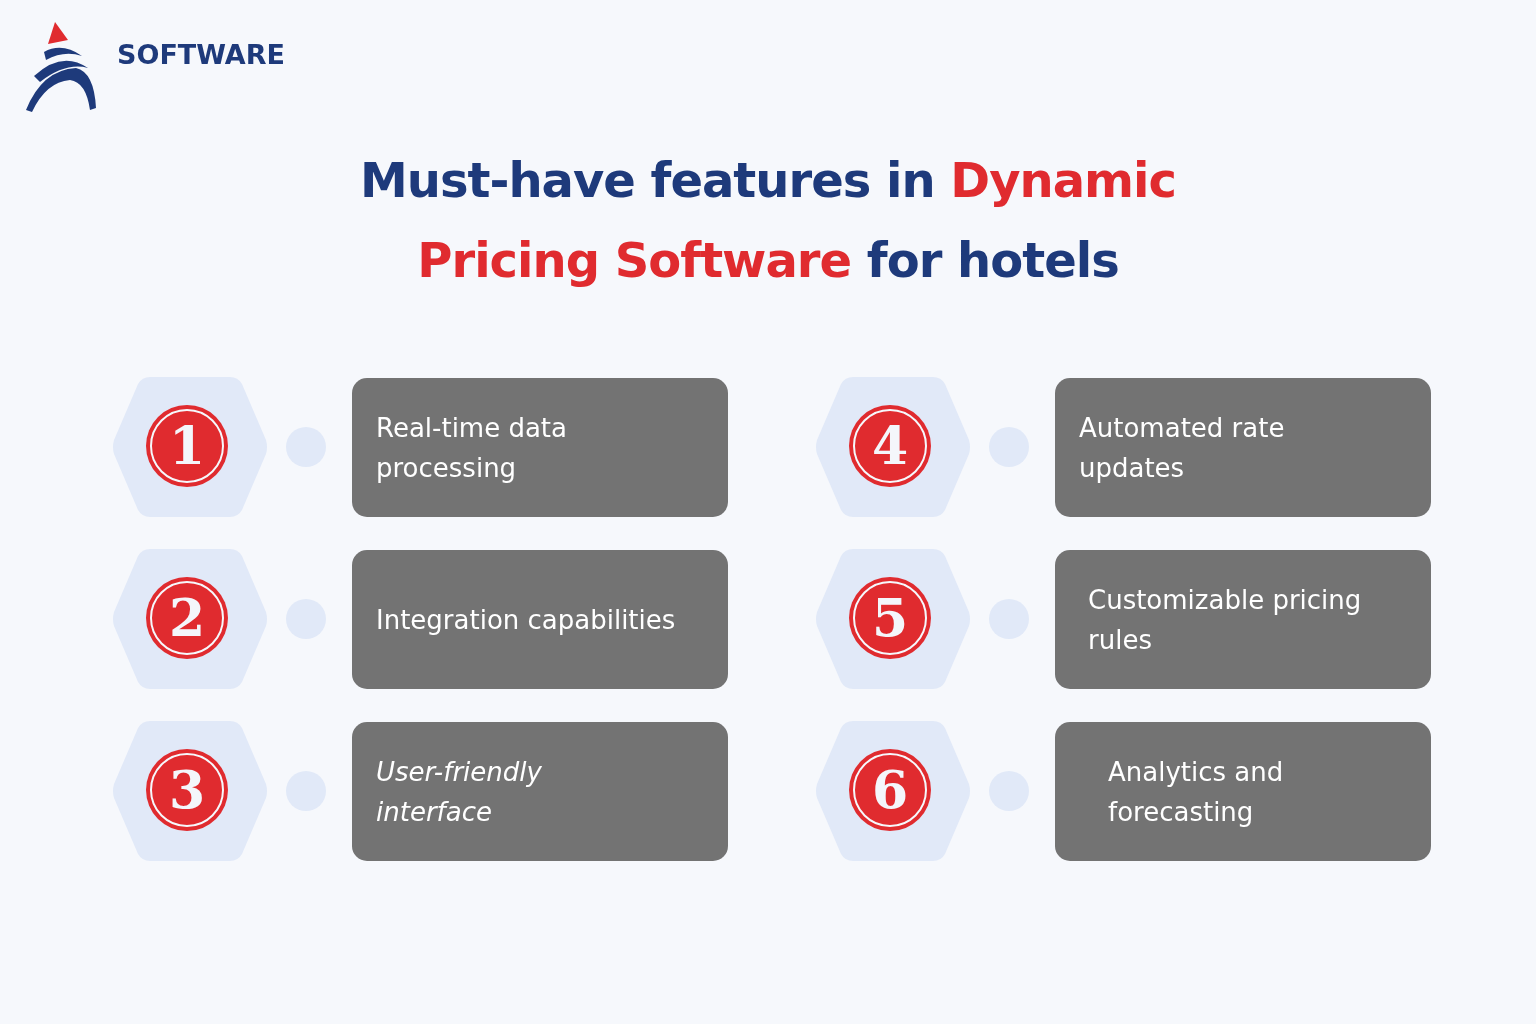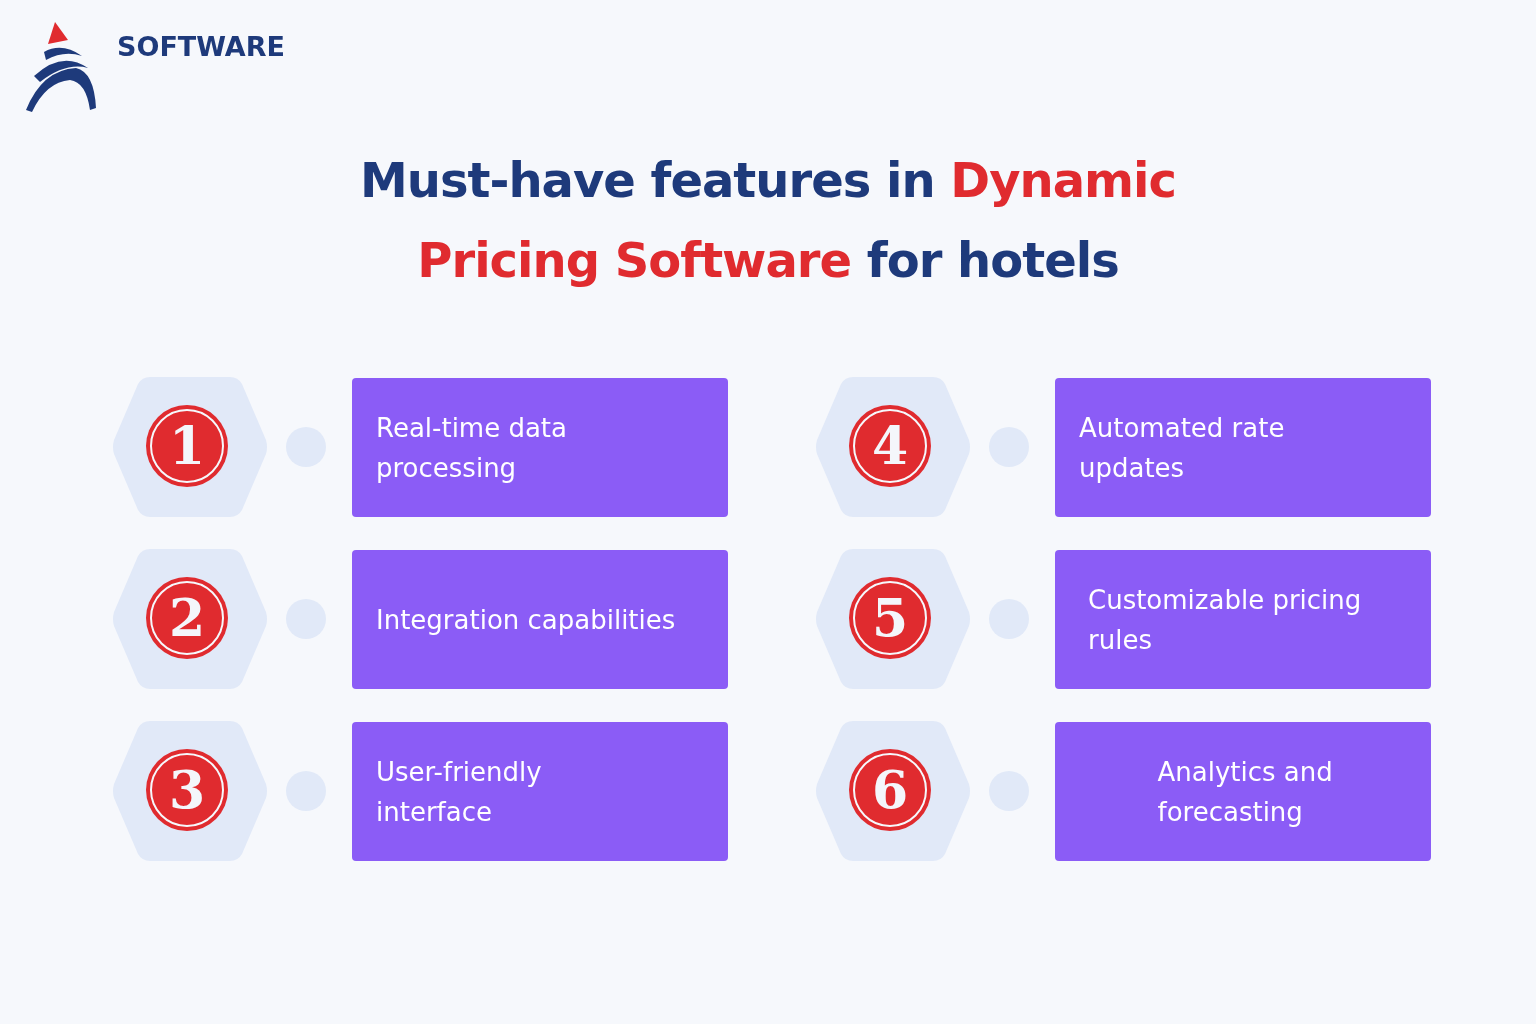--- a/index.html
+++ b/index.html
@@ -5,42 +5,42 @@
   html, body { margin:0; padding:0; }
   body {
     width:1536px; height:1024px; overflow:hidden;
     background:#f6f8fc;
     font-family:"DejaVu Sans", sans-serif;
     position:relative;
   }
   .logo { position:absolute; left:22px; top:20px; width:330px; height:95px; }
   .logo-text { position:absolute; left:95px; top:10px; }
   .logo-adamo { font-family:"DejaVu Sans", sans-serif; font-weight:bold; font-size:42px; color:#1e3a7b; letter-spacing:1px; line-height:44px; }
-  .logo-software { font-family:"DejaVu Sans", sans-serif; font-weight:bold; font-size:27px; color:#1e3a7b; letter-spacing:0px; line-height:30px; margin-top:2px; }
+  .logo-software { font-family:"DejaVu Sans", sans-serif; font-weight:bold; font-size:27px; color:#1e3a7b; letter-spacing:0px; line-height:30px; margin-top:10px; }
   .title {
     position:absolute; left:0; top:140px; width:1536px; text-align:center;
     font-family:"DejaVu Sans", sans-serif; font-weight:bold; font-size:48px; line-height:80px;
     color:#1e3a7b; letter-spacing:-1px;
   }
   .title .red { color:#e02b2f; }
   .row { position:absolute; height:140px; }
   .hex { position:absolute; width:156px; height:140px; }
   .hex svg { width:156px; height:140px; display:block; }
   .badge {
     position:absolute; left:34px; top:28px; width:82px; height:82px; border-radius:50%;
     background:#e02b2f; display:flex; align-items:center; justify-content:center;
   }
   .badge-ring {
     position:absolute; left:4px; top:4px; right:4px; bottom:4px; border-radius:50%;
     border:2px solid #f6f8fc;
   }
   .badge-num { font-family:"DejaVu Serif", serif; font-weight:bold; font-size:52px; color:#f4f6fb; line-height:1; position:relative; }
   .dot { position:absolute; width:40px; height:40px; border-radius:50%; background:#e1e9f8; }
   .card {
-    position:absolute; width:376px; height:139px; border-radius:4px; background:#8b5cf6;
+    position:absolute; width:376px; height:139px; border-radius:15px; background:#737373;
     box-sizing:border-box; padding:0 24px; display:flex; align-items:center;
   }
   .card-text { font-family:"DejaVu Sans", sans-serif; font-size:26px; line-height:40px; color:#ffffff; width:300px; }
 </style>
 </head>
 <body>
 
 <div class="logo">
   <svg width="80" height="95" viewBox="0 0 80 95" style="position:absolute;left:0;top:0;">
     <polygon points="33,2 26,24 46,20" fill="#e02b2f"></polygon>
@@ -94,21 +94,21 @@
   <div class="hex" style="left:0; top:0;">
     <svg viewBox="0 0 156 140">
         <path d="M38,0 L118,0 Q126,0 130,7 L154,63 Q156,70 154,77 L130,133 Q126,140 118,140 L38,140 Q30,140 26,133 L2,77 Q0,70 2,63 L26,7 Q30,0 38,0 Z" fill="#e1e9f8"></path>
       </svg>
     <div class="badge">
         <div class="badge-ring"></div>
         <span class="badge-num">3</span>
       </div>
   </div>
   <div class="dot" style="left:174px; top:50px;"></div>
-  <div class="card" style="left:240px; top:1px;">
+  <div class="card" style="left:240px; top:1px;font-style:italic;">
     <div class="card-text" style="width:200px;">User-friendly interface</div>
   </div>
 </div>
 
 <div class="row" style="left:815px; top:377px;">
   <div class="hex" style="left:0; top:0;">
     <svg viewBox="0 0 156 140">
         <path d="M38,0 L118,0 Q126,0 130,7 L154,63 Q156,70 154,77 L130,133 Q126,140 118,140 L38,140 Q30,140 26,133 L2,77 Q0,70 2,63 L26,7 Q30,0 38,0 Z" fill="#e1e9f8"></path>
       </svg>
     <div class="badge">
@@ -142,16 +142,16 @@
   <div class="hex" style="left:0; top:0;">
     <svg viewBox="0 0 156 140">
         <path d="M38,0 L118,0 Q126,0 130,7 L154,63 Q156,70 154,77 L130,133 Q126,140 118,140 L38,140 Q30,140 26,133 L2,77 Q0,70 2,63 L26,7 Q30,0 38,0 Z" fill="#e1e9f8"></path>
       </svg>
     <div class="badge">
         <div class="badge-ring"></div>
         <span class="badge-num">6</span>
       </div>
   </div>
   <div class="dot" style="left:174px; top:50px;"></div>
-  <div class="card" style="left:240px; top:1px; padding-left:53px;justify-content:center;">
+  <div class="card" style="left:240px; top:1px; padding-left:53px;">
     <div class="card-text" style="width:200px;">Analytics and forecasting</div>
   </div>
 </div>
 
 </body></html>

